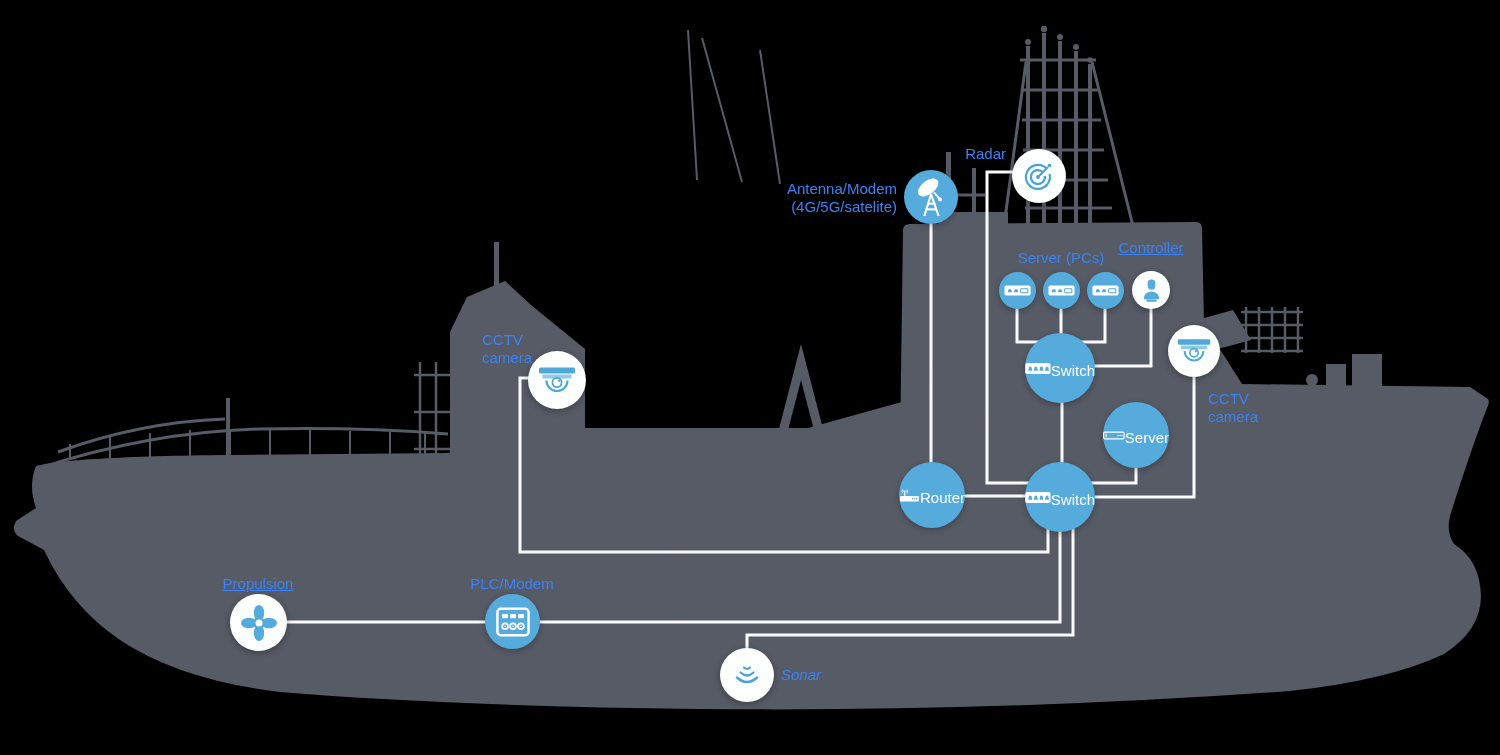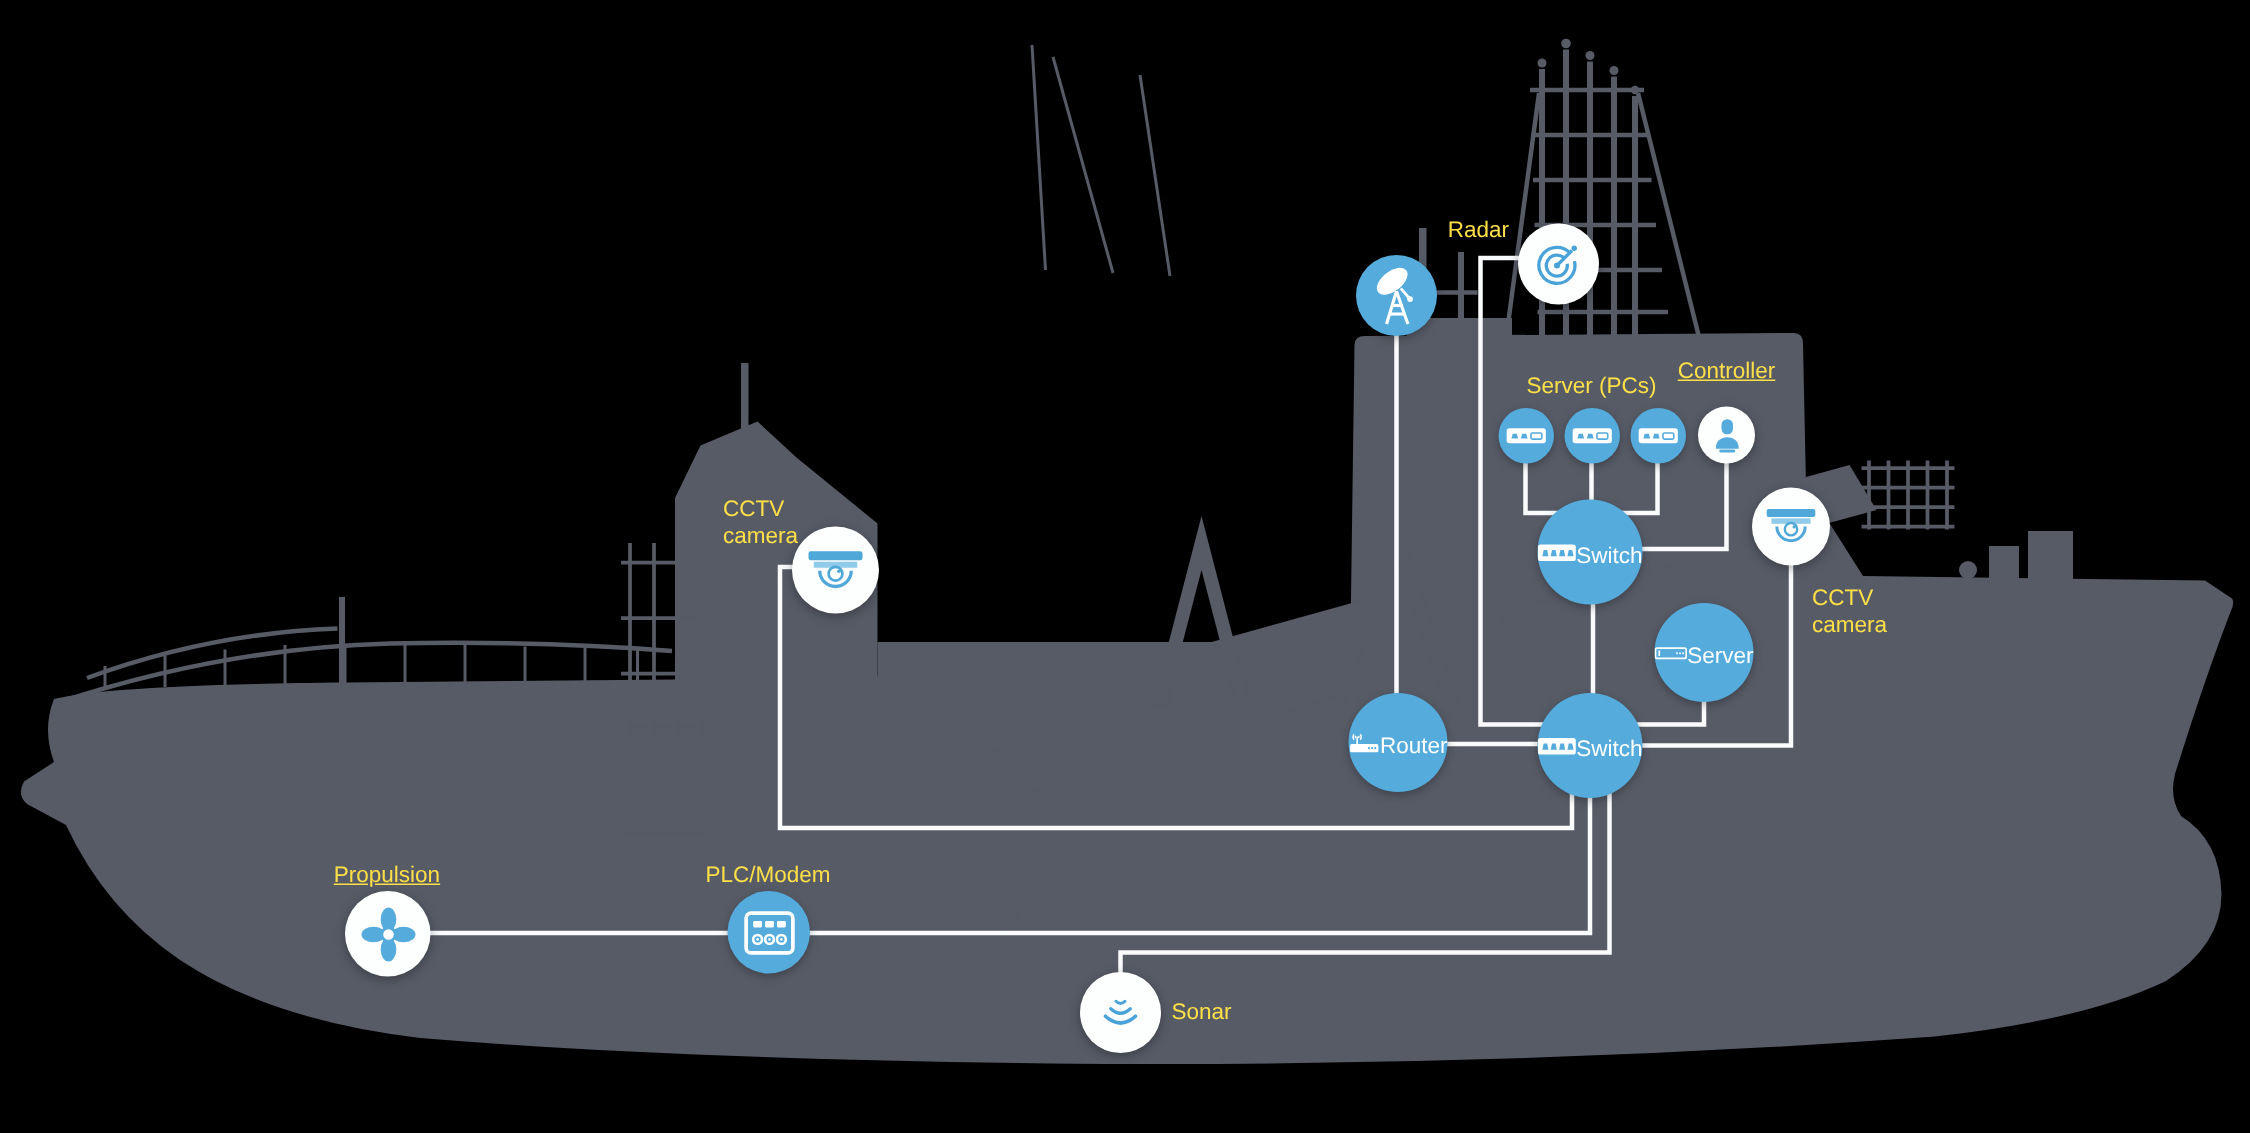--- a/index.html
+++ b/index.html
@@ -4,21 +4,21 @@
 <style>
   html,body{margin:0;padding:0;background:#000;}
   #stage{position:relative;width:1500px;height:755px;background:#000;overflow:hidden;
          font-family:"Liberation Sans",sans-serif;}
   #stage svg.layer{position:absolute;left:0;top:0;}
   .node{position:absolute;border-radius:50%;display:flex;flex-direction:row;
         align-items:center;justify-content:center;box-sizing:border-box;z-index:3;}
   .node.blue{background:#55abdb;box-shadow:0 2px 6px rgba(0,0,0,.28);}
   .node.white{background:#fdfefe;box-shadow:0 2px 7px rgba(0,0,0,.32);}
   .node .ntext{color:#fff;font-size:15px;line-height:1;margin-top:4px;}
-  .lbl{position:absolute;color:#fde047;font-size:15px;line-height:1.22;z-index:4;}
+  .lbl{position:absolute;color:#3b82f6;font-size:15px;line-height:1.22;z-index:4;}
   .lbl.right{text-align:right;}
   .lbl.center{text-align:center;}
 </style>
 </head>
 <body>
 
 <div id="stage">
 
   <svg class="layer" width="1500" height="755" viewBox="0 0 1500 755" style="z-index:0">
     <g fill="#575b66" stroke="none">
@@ -130,20 +130,24 @@
       <ellipse cx="17" cy="12" rx="12.5" ry="7" transform="rotate(-38 17 12)" fill="#fff"></ellipse>
       <line x1="23" y1="17" x2="29" y2="24" stroke="#fff" stroke-width="2"></line>
       <circle cx="29.5" cy="24.5" r="2" fill="#fff"></circle>
       <g stroke="#fff" stroke-width="2.2" fill="none">
         <path d="M20,19 L13,42 M20,19 L28,42"></path>
         <line x1="15.2" y1="35" x2="26.2" y2="35"></line>
         <line x1="16.8" y1="29" x2="24.6" y2="29"></line>
       </g>
     </svg>
   </div>
+  <div class="lbl right" style="left:757px;top:180px;width:140px;">
+    <span>Antenna/Modem</span><br>
+    <span>(4G/5G/satelite)</span>
+  </div>
 
   <div class="lbl center" style="left:1001px;top:249px;width:120px;">Server (PCs)</div>
   <div class="node blue" style="left:999px;top:272px;width:37px;height:37px;">
     <svg width="27" height="13" viewBox="0 0 30 14">
       <rect x="0.5" y="1.5" width="29" height="11" rx="2" fill="#fff"></rect>
       <path d="M4,9 L5,5.5 L8,5.5 L9,9 Z" fill="#55abdb"></path>
       <path d="M11,9 L12,5.5 L15,5.5 L16,9 Z" fill="#55abdb"></path>
       <rect x="18.5" y="5" width="8" height="4.5" rx="1" fill="none" stroke="#55abdb" stroke-width="1.2"></rect>
     </svg>
   </div>
@@ -282,15 +286,15 @@
 
   <div class="node white" style="left:720px;top:648px;width:54px;height:54px;">
     <svg width="30" height="26" viewBox="0 0 30 26">
       <g fill="none" stroke="#4aa3d8" stroke-linecap="round">
         <path d="M12,5.5 Q15,8.5 18,5.5" stroke-width="2"></path>
         <path d="M8.5,10.5 Q15,16.5 21.5,10.5" stroke-width="2.2"></path>
         <path d="M5,15.5 Q15,24.5 25,15.5" stroke-width="2.4"></path>
       </g>
     </svg>
   </div>
-  <div class="lbl" style="left:781px;top:666px;width:80px;">Sonar</div>
+  <div class="lbl" style="left:781px;top:666px;width:80px;font-style:italic;">Sonar</div>
 
 </div>
 
 </body></html>

